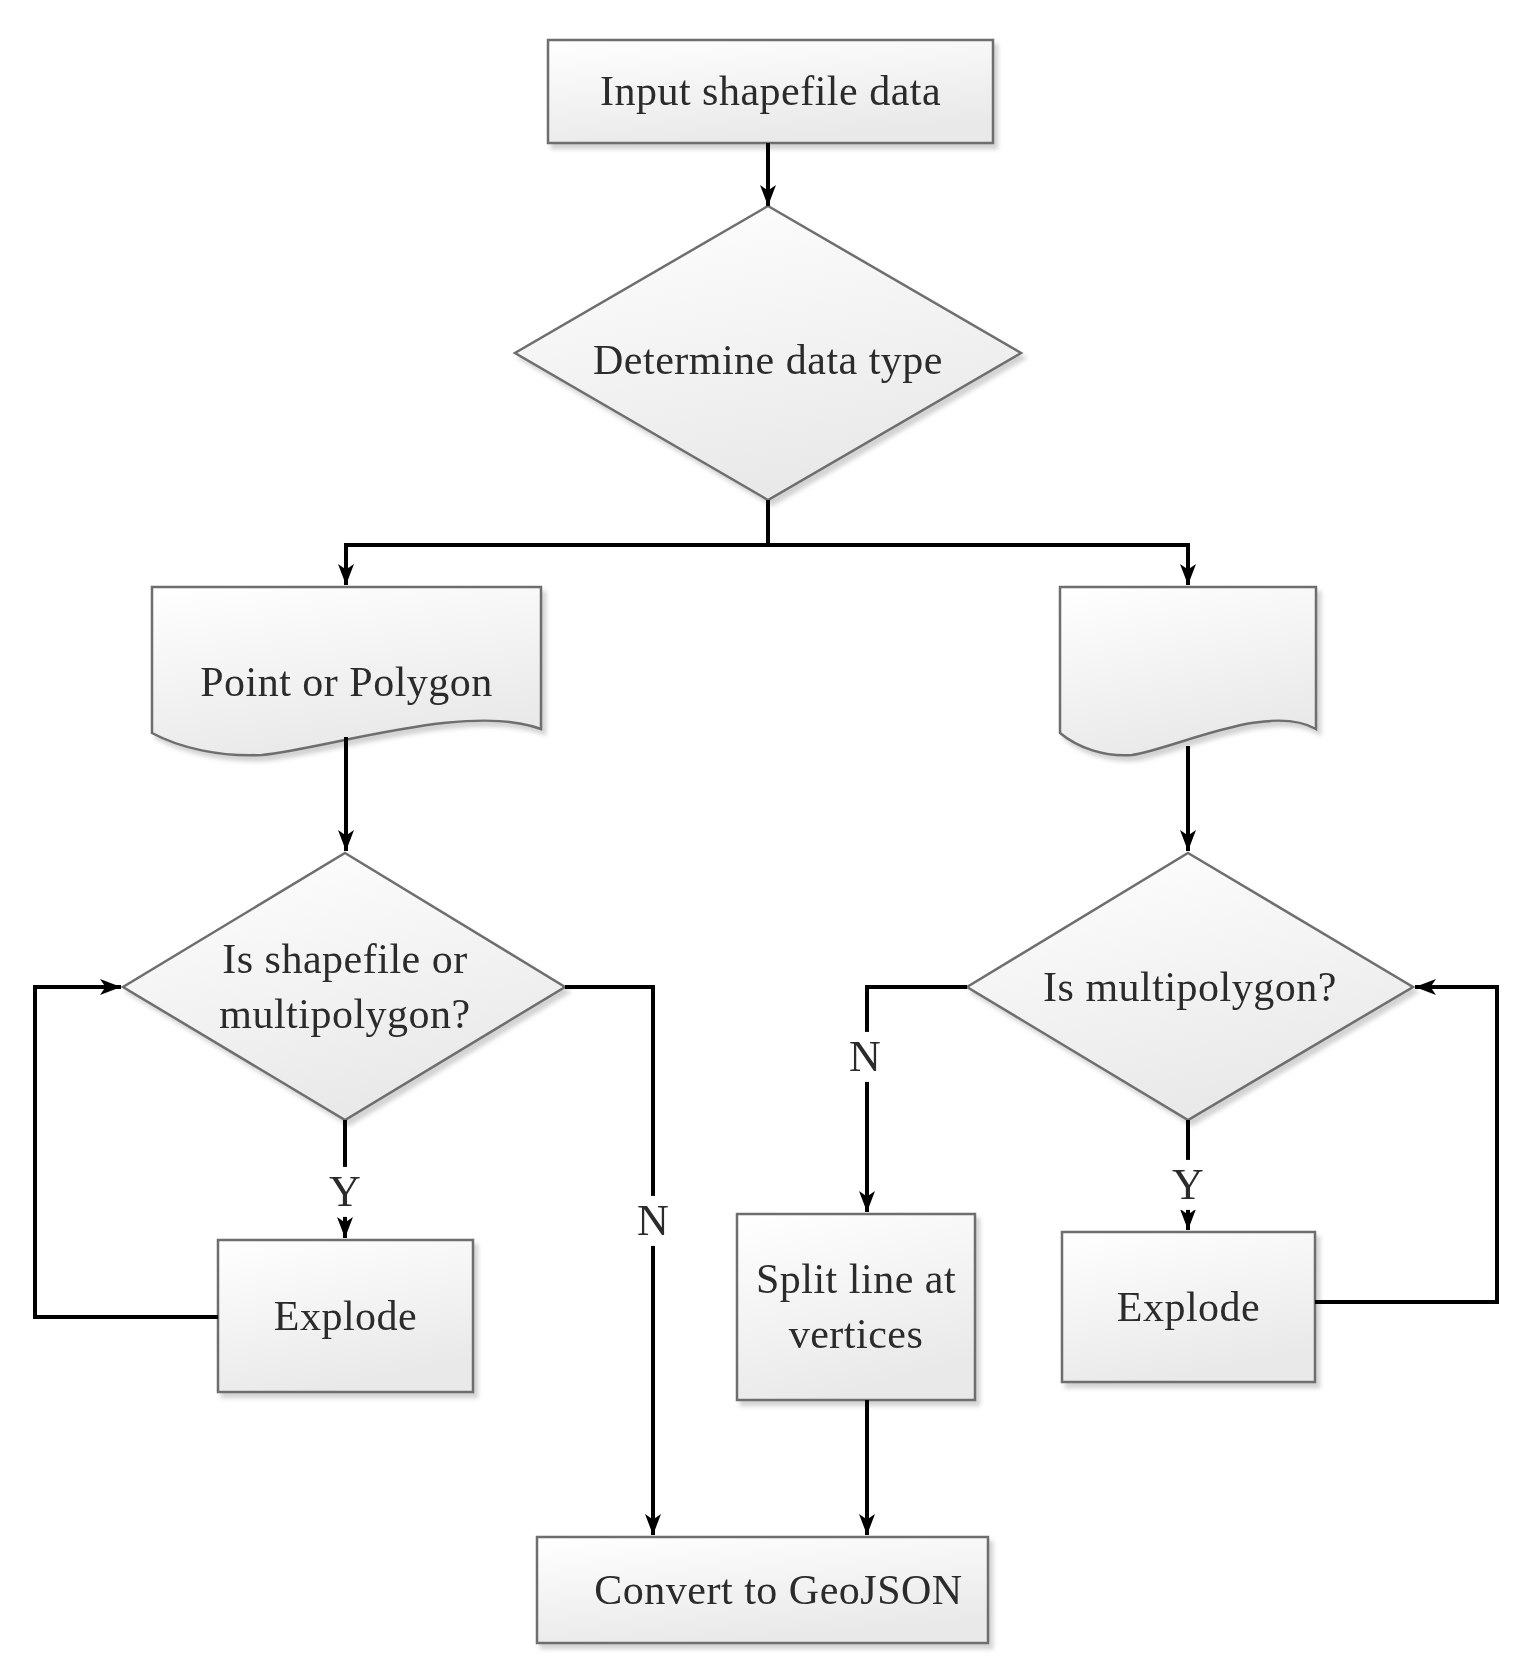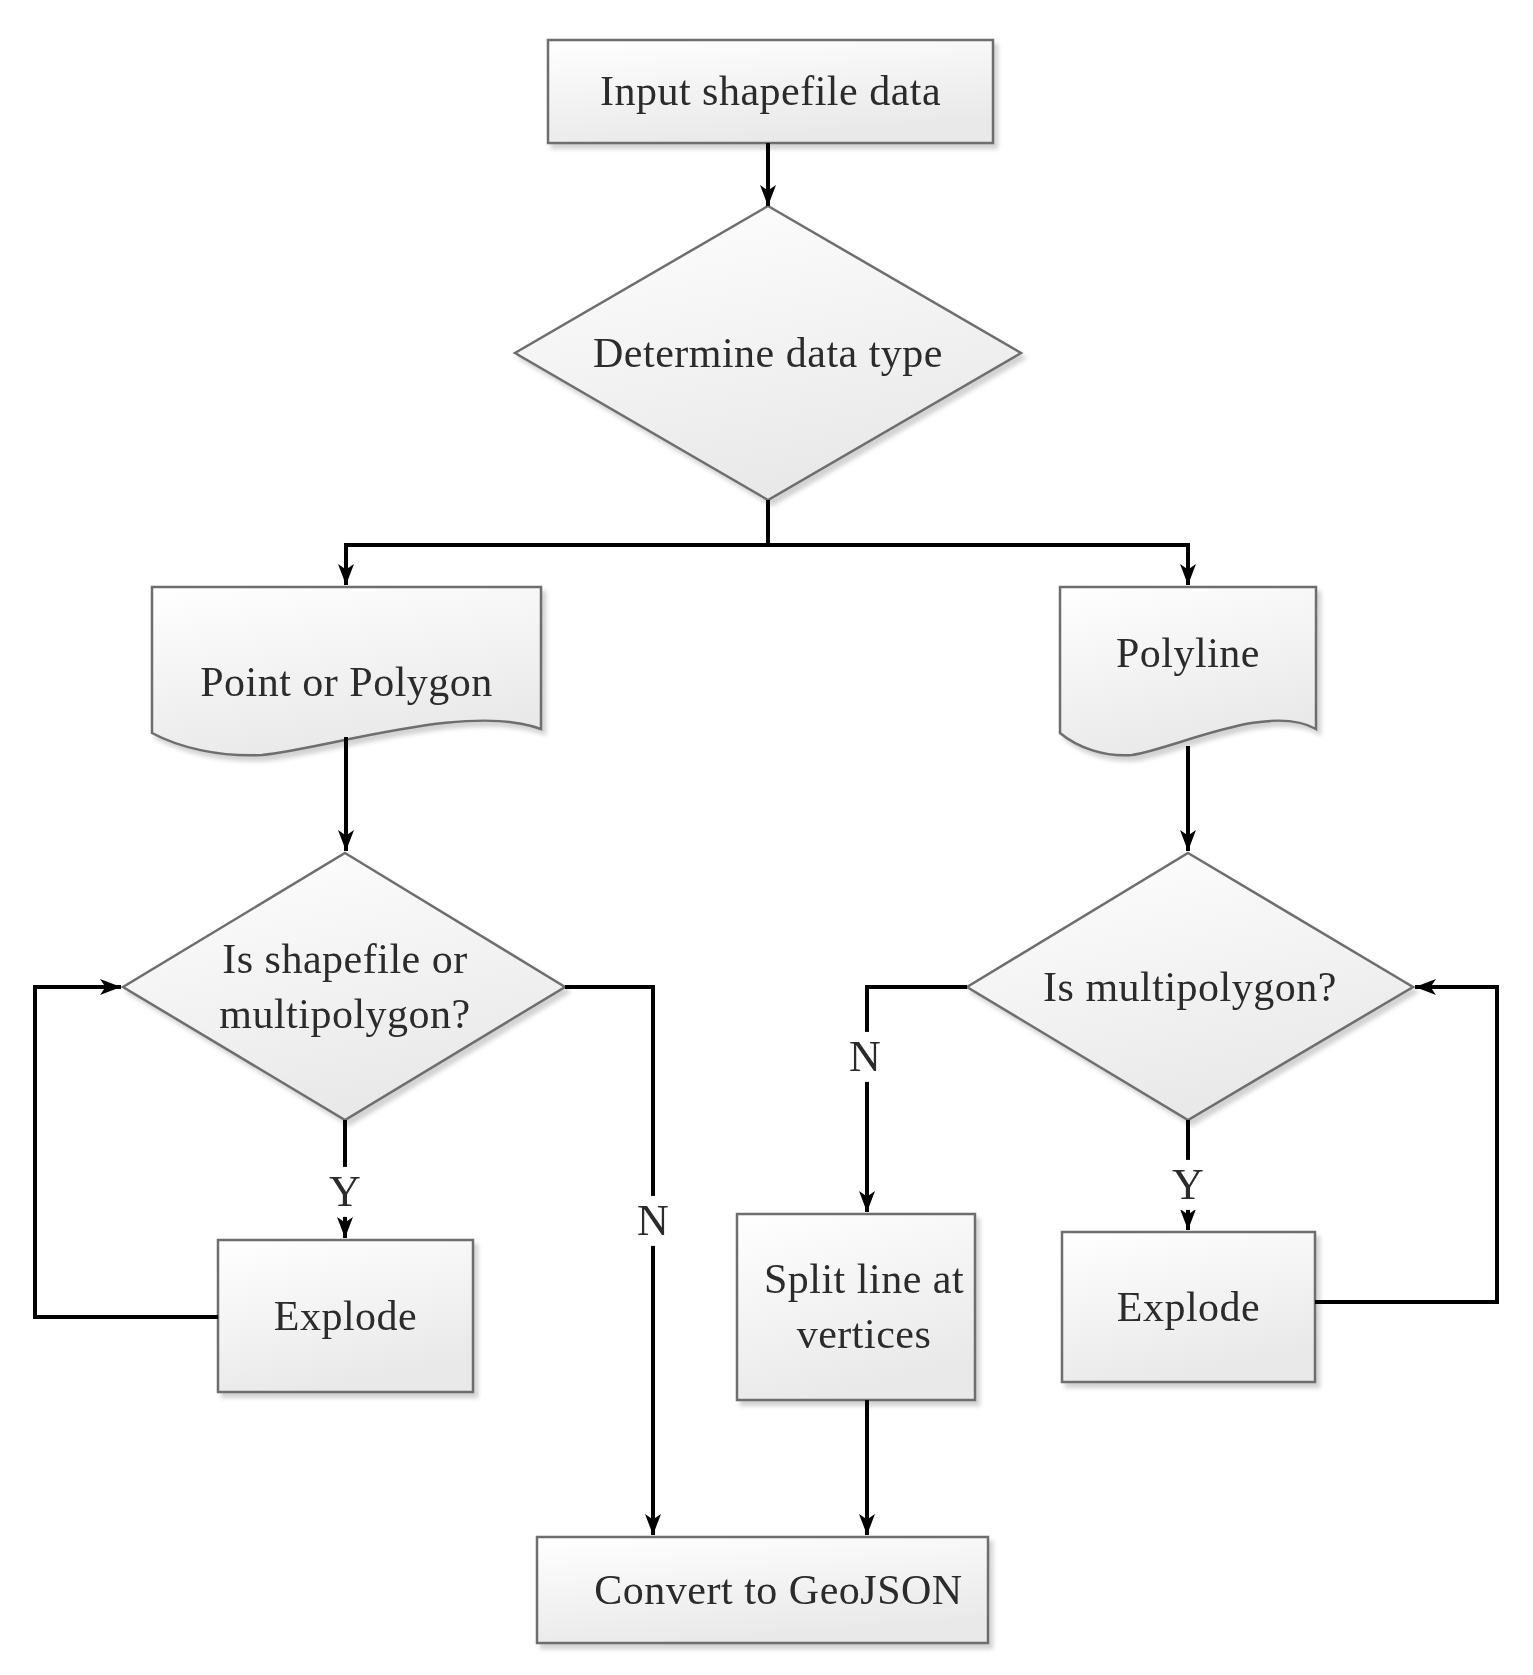--- a/index.html
+++ b/index.html
@@ -87,33 +87,32 @@
     <path class="edge" d="M218,1317 H35 V987 H121" marker-end="url(#arrow)"></path>
     <path class="edge" d="M565,987 H653 V1535" marker-end="url(#arrow)"></path>
     <path class="edge" d="M967,987 H867 V1212" marker-end="url(#arrow)"></path>
     <path class="edge" d="M867,1400 V1535" marker-end="url(#arrow)"></path>
     <path class="edge" d="M1188,1120 V1230" marker-end="url(#arrow)"></path>
     <path class="edge" d="M1315,1302 H1497 V987 H1415" marker-end="url(#arrow)"></path>
   </svg>
 
   <div class="nlabel" style="left:548px;top:40px;width:445px;height:103px;">Input shapefile data</div>
 
-  <div class="nlabel" style="left:548px;top:253px;width:440px;height:200px;">Determine data type</div>
+  <div class="nlabel" style="left:548px;top:260px;width:440px;height:200px;">Determine data type</div>
 
   <div class="nlabel" style="left:152px;top:587px;width:389px;height:133px;margin-top:29px;">Point or Polygon</div>
 
-  <div class="nlabel" style="left:1060px;top:587px;width:256px;height:133px;">Polyline</div>
 
   <div class="nlabel" style="left:145px;top:880px;width:400px;height:214px;">Is shapefile or multipolygon?</div>
 
   <div class="nlabel" style="left:980px;top:887px;width:420px;height:200px;">Is multipolygon?</div>
 
   <div class="nlabel" style="left:218px;top:1240px;width:255px;height:152px;">Explode</div>
 
-  <div class="nlabel" style="left:737px;top:1214px;width:238px;height:186px;padding-left:8px;">Split line at vertices</div>
+  <div class="nlabel" style="left:737px;top:1214px;width:238px;height:186px;">Split line at vertices</div>
 
   <div class="nlabel" style="left:1062px;top:1232px;width:253px;height:150px;">Explode</div>
 
   <div class="nlabel" style="left:537px;top:1537px;width:451px;height:106px;margin-left:16px;">Convert to GeoJSON</div>
 
   <div class="elabel" style="left:345px;top:1192px;">Y</div>
 
   <div class="elabel" style="left:653px;top:1221px;">N</div>
 
   <div class="elabel" style="left:865px;top:1057px;">N</div>

